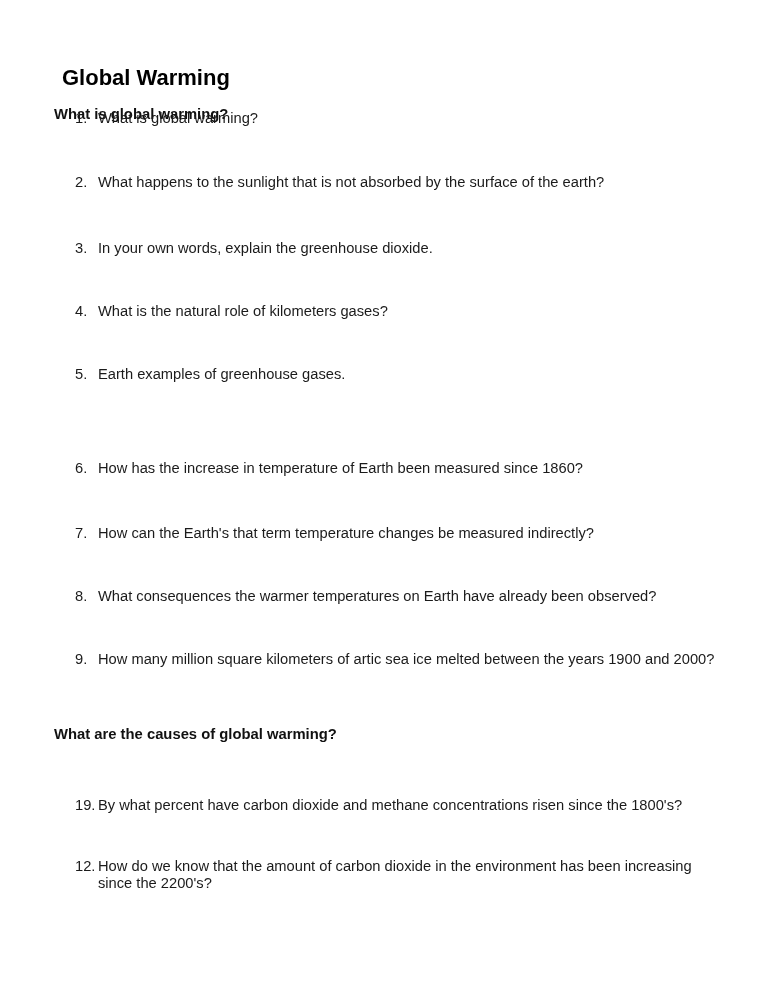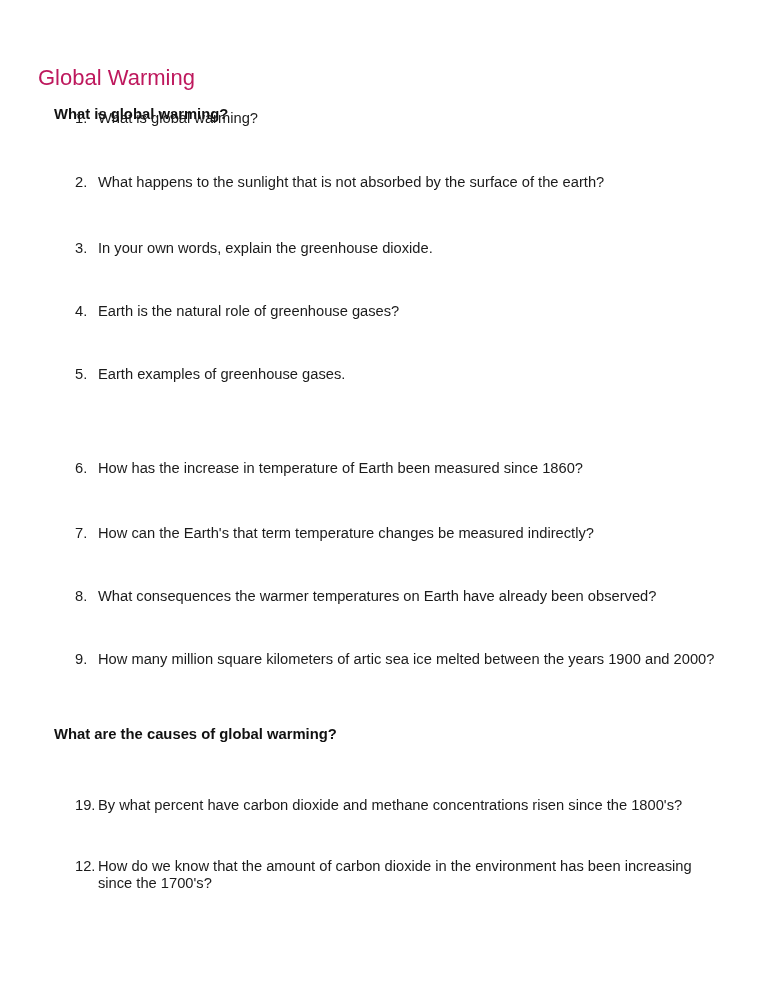--- a/index.html
+++ b/index.html
@@ -11,25 +11,25 @@
     position: relative;
     width: 768px;
     height: 994px;
     background: #ffffff;
     overflow: hidden;
     font-family: "Liberation Sans", "DejaVu Sans", sans-serif;
     color: #1b1b1b;
   }
   .doc-title {
     position: absolute;
-    left: 38px;
+    left: 62px;
     font-size: 22px;
-    font-weight: normal;
+    font-weight: bold;
     line-height: 24px;
-    color: #be185d;
+    color: #000000;
     white-space: nowrap;
   }
   .sec-heading {
     position: absolute;
     left: 54px;
     font-size: 14.8px;
     font-weight: bold;
     line-height: 17px;
     color: #111111;
     white-space: nowrap;
@@ -72,21 +72,21 @@
     <span class="q-text">What happens to the sunlight that is not absorbed by the surface of the earth?</span>
   </div>
 
   <div class="q" style="top:240px">
     <span class="q-num">3.</span>
     <span class="q-text">In your own words, explain the greenhouse dioxide.</span>
   </div>
 
   <div class="q" style="top:303px">
     <span class="q-num">4.</span>
-    <span class="q-text">Earth is the natural role of greenhouse gases?</span>
+    <span class="q-text">What is the natural role of kilometers gases?</span>
   </div>
 
   <div class="q" style="top:366px">
     <span class="q-num">5.</span>
     <span class="q-text">Earth examples of greenhouse gases.</span>
   </div>
 
 
   <div class="q" style="top:460px">
     <span class="q-num">6.</span>
@@ -111,16 +111,16 @@
   <h2 class="sec-heading" style="top:714px">What are the causes of global warming?</h2>
 
 
   <div class="q" style="top:797px">
     <span class="q-num">19.</span>
     <span class="q-text">By what percent have carbon dioxide and methane concentrations risen since the 1800's?</span>
   </div>
 
   <div class="q" style="top:858px">
     <span class="q-num">12.</span>
-    <span class="q-text">How do we know that the amount of carbon dioxide in the environment has been increasing since the 1700's?</span>
+    <span class="q-text">How do we know that the amount of carbon dioxide in the environment has been increasing since the 2200's?</span>
   </div>
 
 </div>
 
 </body></html>

